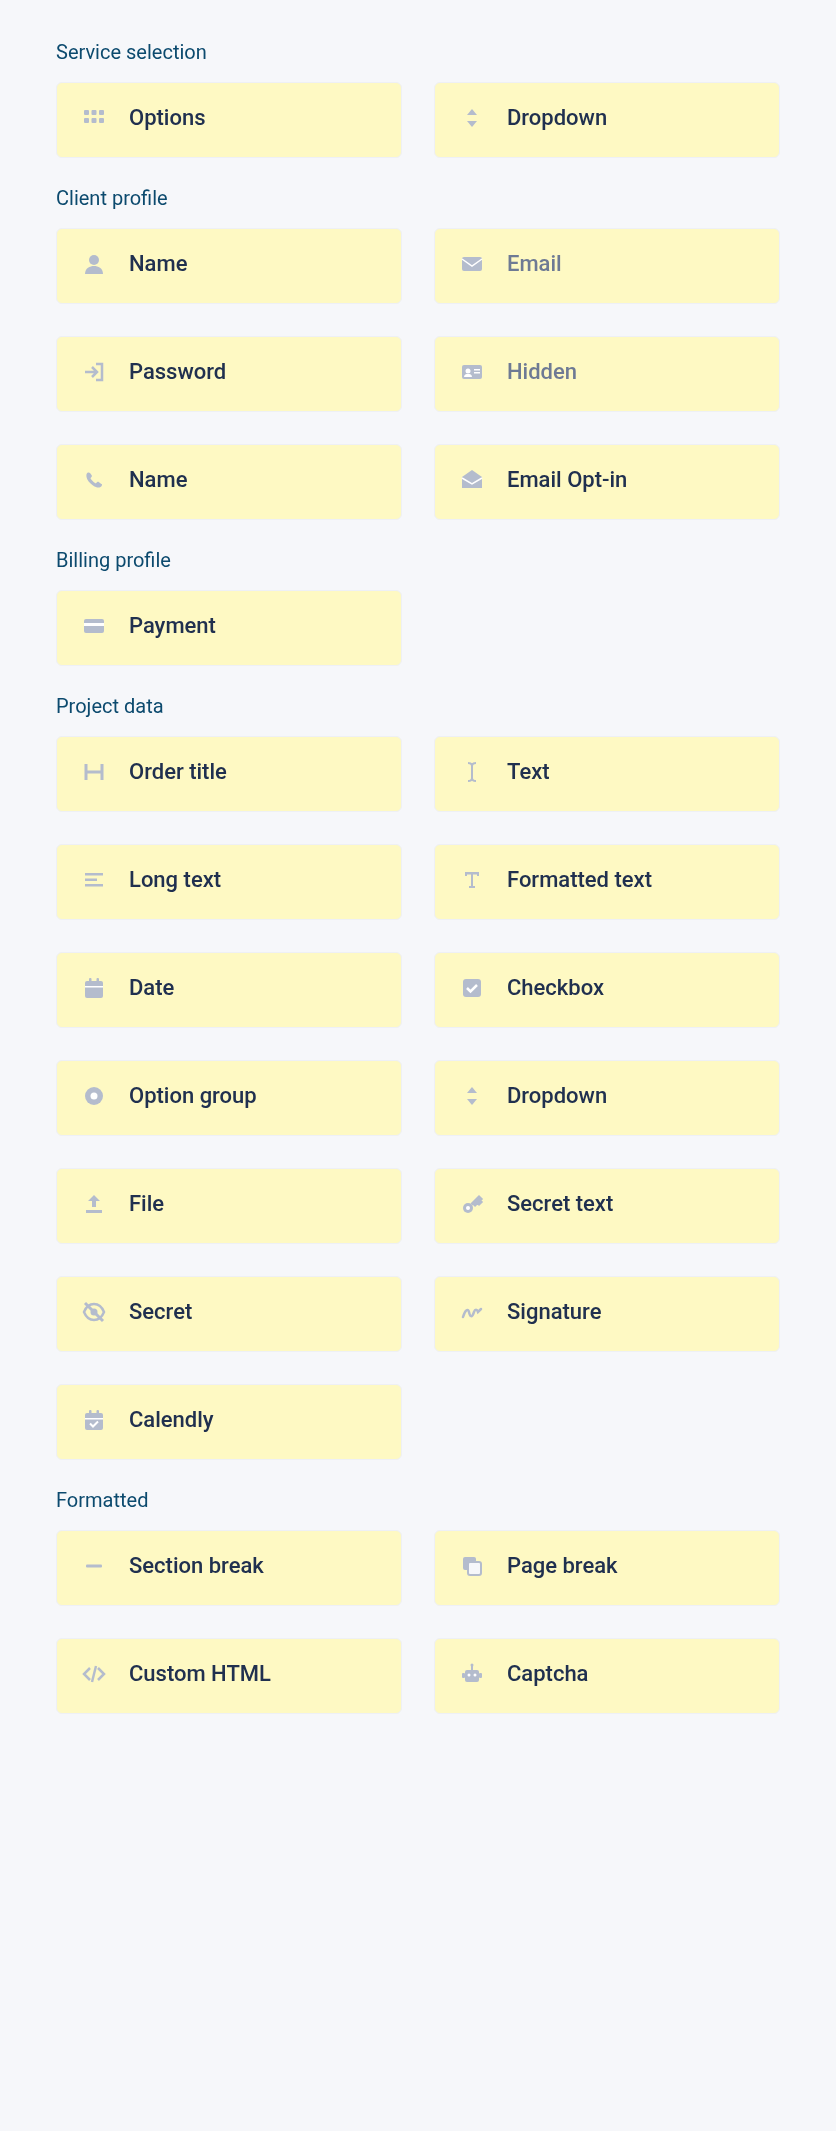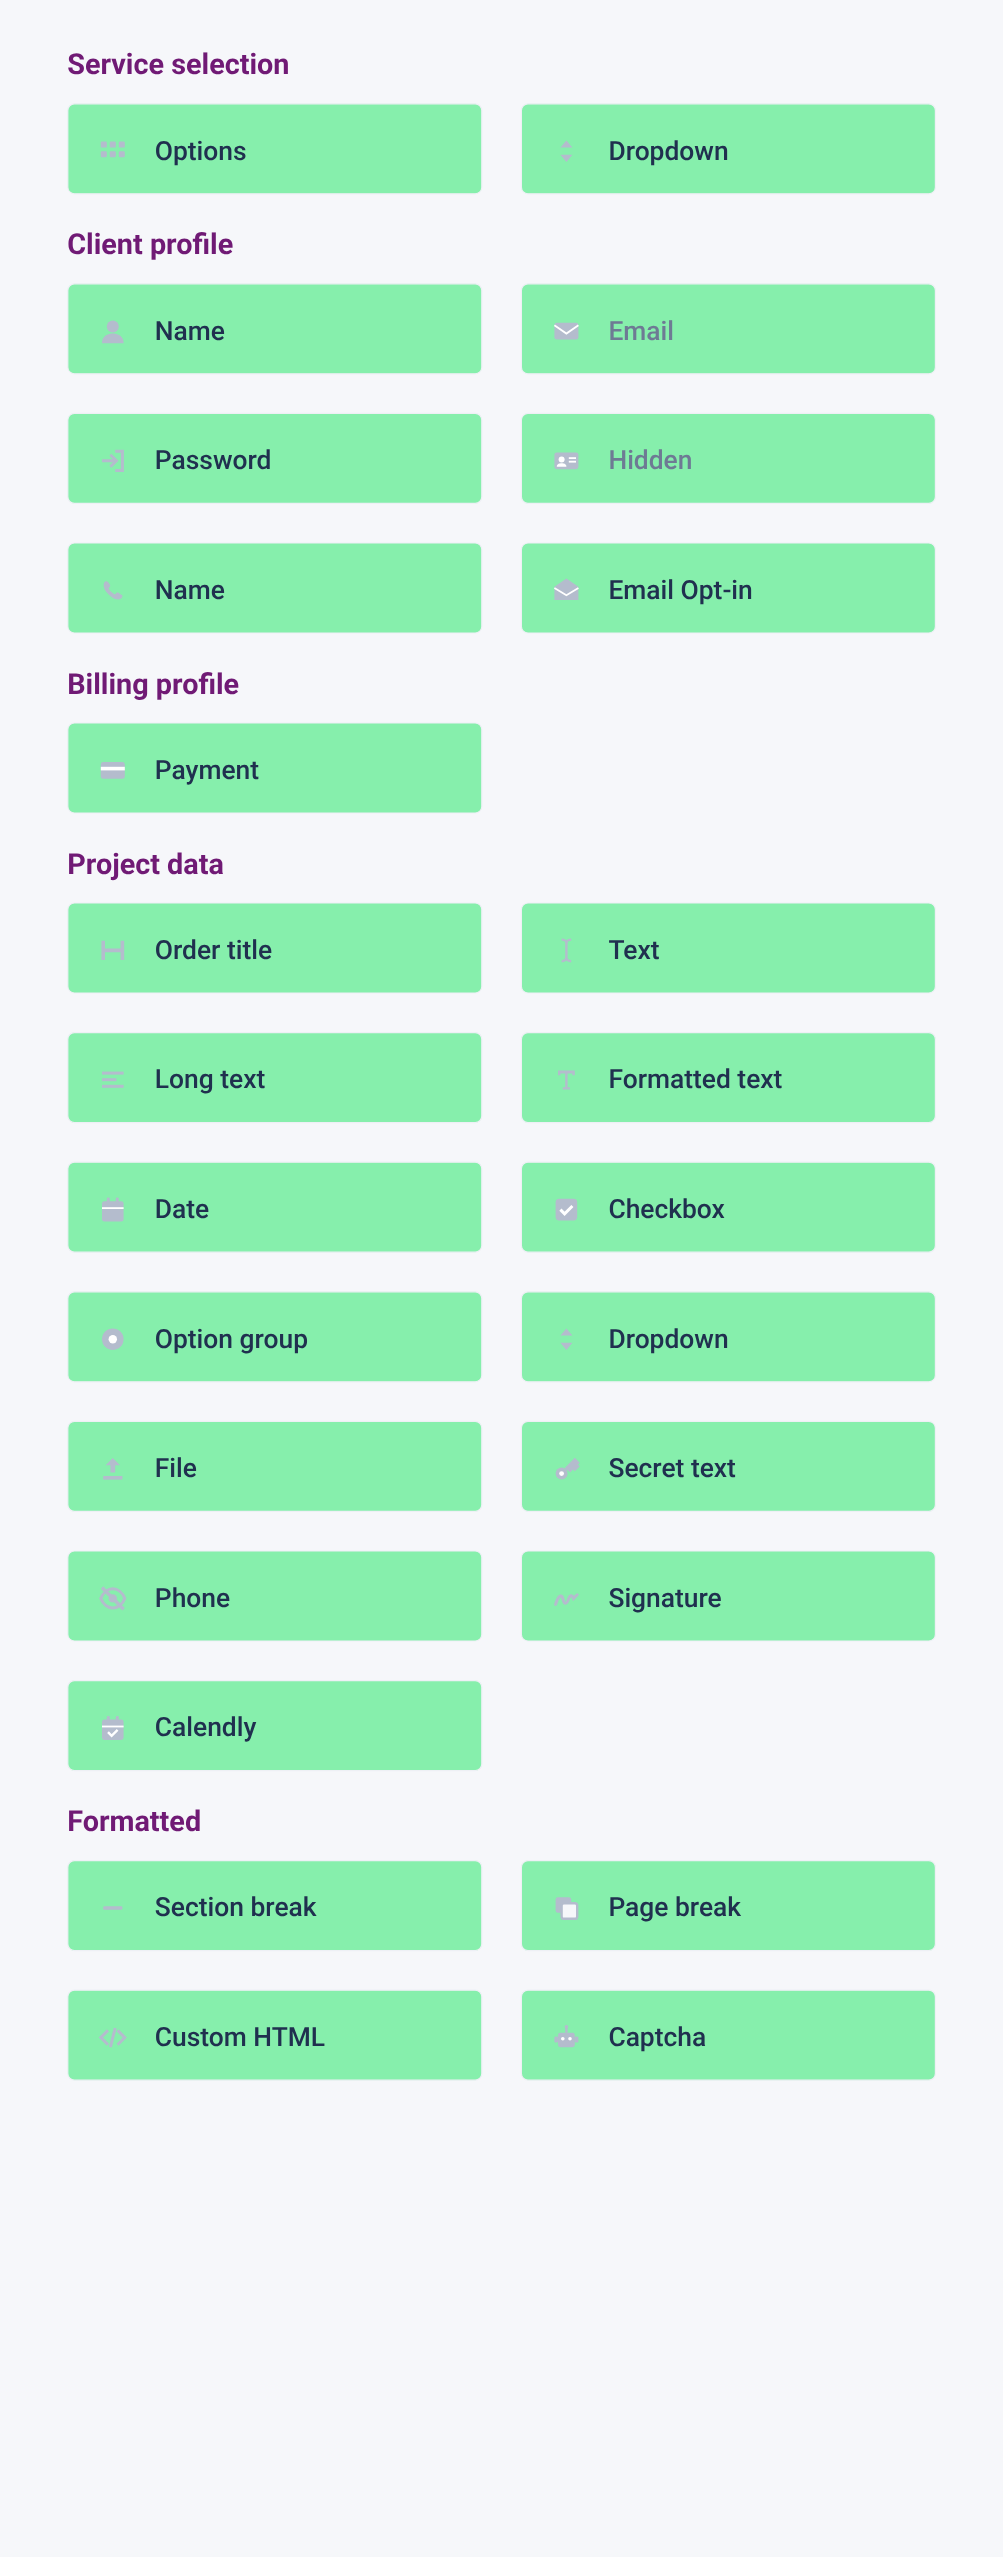--- a/index.html
+++ b/index.html
@@ -5,36 +5,36 @@
   * { box-sizing: border-box; margin: 0; padding: 0; }
   body {
     font-family: -apple-system, BlinkMacSystemFont, "Segoe UI", Roboto, Helvetica, Arial, sans-serif;
     background: #f6f7fa;
     width: 836px;
     padding: 40px 56px 60px 56px;
     color: #1e2a4a;
   }
   .section { margin-bottom: 28px; }
   .section-title {
-    font-size: 24px;
-    font-weight: 700;
-    color: #701a75;
+    font-size: 20px;
+    font-weight: 400;
+    color: #0c4a6e;
     margin-bottom: 18px;
   }
   .grid {
     display: grid;
     grid-template-columns: 1fr 1fr;
     gap: 32px;
   }
   .card {
-    background: #86efac;
+    background: #fef9c3;
     border: 1px solid #eef0f5;
     border-radius: 6px;
     display: flex;
-    align-items: flex-end;
+    align-items: flex-start;
     padding: 22px 24px;
     cursor: pointer;
     min-height: 76px;
   }
   .icon {
     width: 26px;
     height: 26px;
     display: flex;
     align-items: center;
     justify-content: center;
@@ -223,21 +223,21 @@
             </svg>
           </span>
           <span class="label">Secret text</span>
         </div>
         <div class="card">
           <span class="icon">
             <svg width="24" height="24" viewBox="0 0 24 24" fill="currentColor">
               <use href="#eye-slash-icon"></use>
             </svg>
           </span>
-          <span class="label">Phone</span>
+          <span class="label">Secret</span>
         </div>
         <div class="card">
           <span class="icon">
             <svg width="24" height="24" viewBox="0 0 24 24" fill="currentColor">
               <use href="#signature-icon"></use>
             </svg>
           </span>
           <span class="label">Signature</span>
         </div>
         <div class="card">

